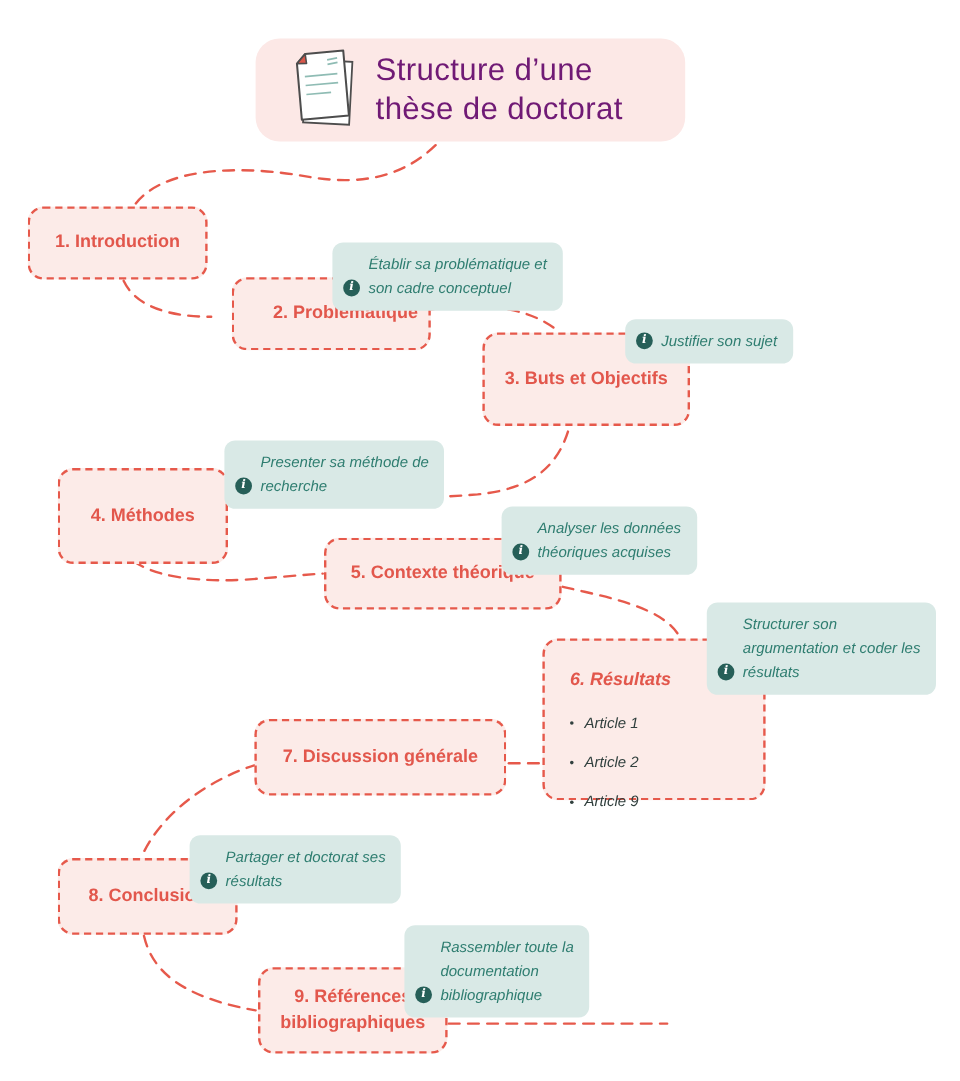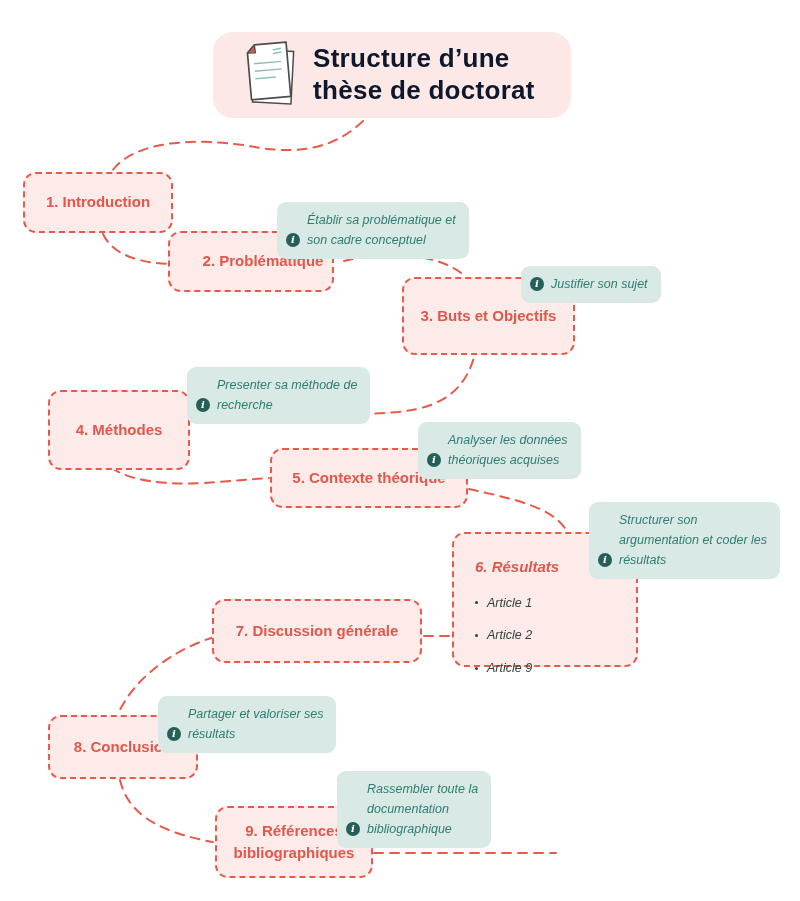--- a/index.html
+++ b/index.html
@@ -2,28 +2,28 @@
 <html><head>
 <meta charset="utf-8">
 <style>
   html,body{margin:0;padding:0;background:#ffffff;}
   #canvas{position:relative;width:800px;height:901px;background:#ffffff;overflow:hidden;
           font-family:"Liberation Sans",sans-serif;}
   svg.connectors{position:absolute;left:0;top:0;z-index:1;}
   .title-box{position:absolute;left:213px;top:32px;width:358px;height:86px;background:#fce8e6;
              border-radius:20px;display:flex;align-items:center;gap:16px;padding-left:24px;
              box-sizing:border-box;z-index:2;}
-  .title-text{font-size:26px;font-weight:bold;color:#0f172a;line-height:1.22;
+  .title-text{font-size:26px;font-weight:normal;color:#701a75;line-height:1.22;
               white-space:pre-line;letter-spacing:0.3px;}
   .node{position:absolute;background:#fcebe8;border:2px dashed #e6594b;border-radius:13px;
         display:flex;align-items:center;justify-content:center;color:#e2574c;font-weight:bold;
         font-size:15px;text-align:center;white-space:pre-line;line-height:1.5;
         box-sizing:border-box;z-index:2;}
   .n1{left:23px;top:172px;width:150px;height:61px;}
-  .n2{left:168px;top:231px;width:166px;height:61px;padding-left:24px;}
+  .n2{left:193px;top:231px;width:166px;height:61px;padding-left:24px;}
   .n3{left:402px;top:277px;width:173px;height:78px;}
   .n4{left:48px;top:390px;width:142px;height:80px;}
   .n5{left:270px;top:448px;width:198px;height:60px;}
   .n6{left:452px;top:532px;width:186px;height:135px;flex-direction:column;
       align-items:flex-start;justify-content:flex-start;padding:22px 10px 0 21px;font-style:italic;}
   .n7{left:212px;top:599px;width:210px;height:64px;}
   .n8{left:48px;top:715px;width:150px;height:64px;}
   .n9{left:215px;top:806px;width:158px;height:72px;}
   .n10{left:557px;top:818px;width:122px;height:62px;}
   .articles{margin-top:15px;display:flex;flex-direction:column;gap:14px;}
@@ -148,21 +148,21 @@
 théoriques acquises</span>
   </div>
   <div class="note note-e">
     <span class="info-icon">i</span>
     <span>Structurer son
 argumentation et coder les
 résultats</span>
   </div>
   <div class="note note-f">
     <span class="info-icon">i</span>
-    <span>Partager et valoriser ses
+    <span>Partager et doctorat ses
 résultats</span>
   </div>
   <div class="note note-g">
     <span class="info-icon">i</span>
     <span>Rassembler toute la
 documentation
 bibliographique</span>
   </div>
 
 </div>

